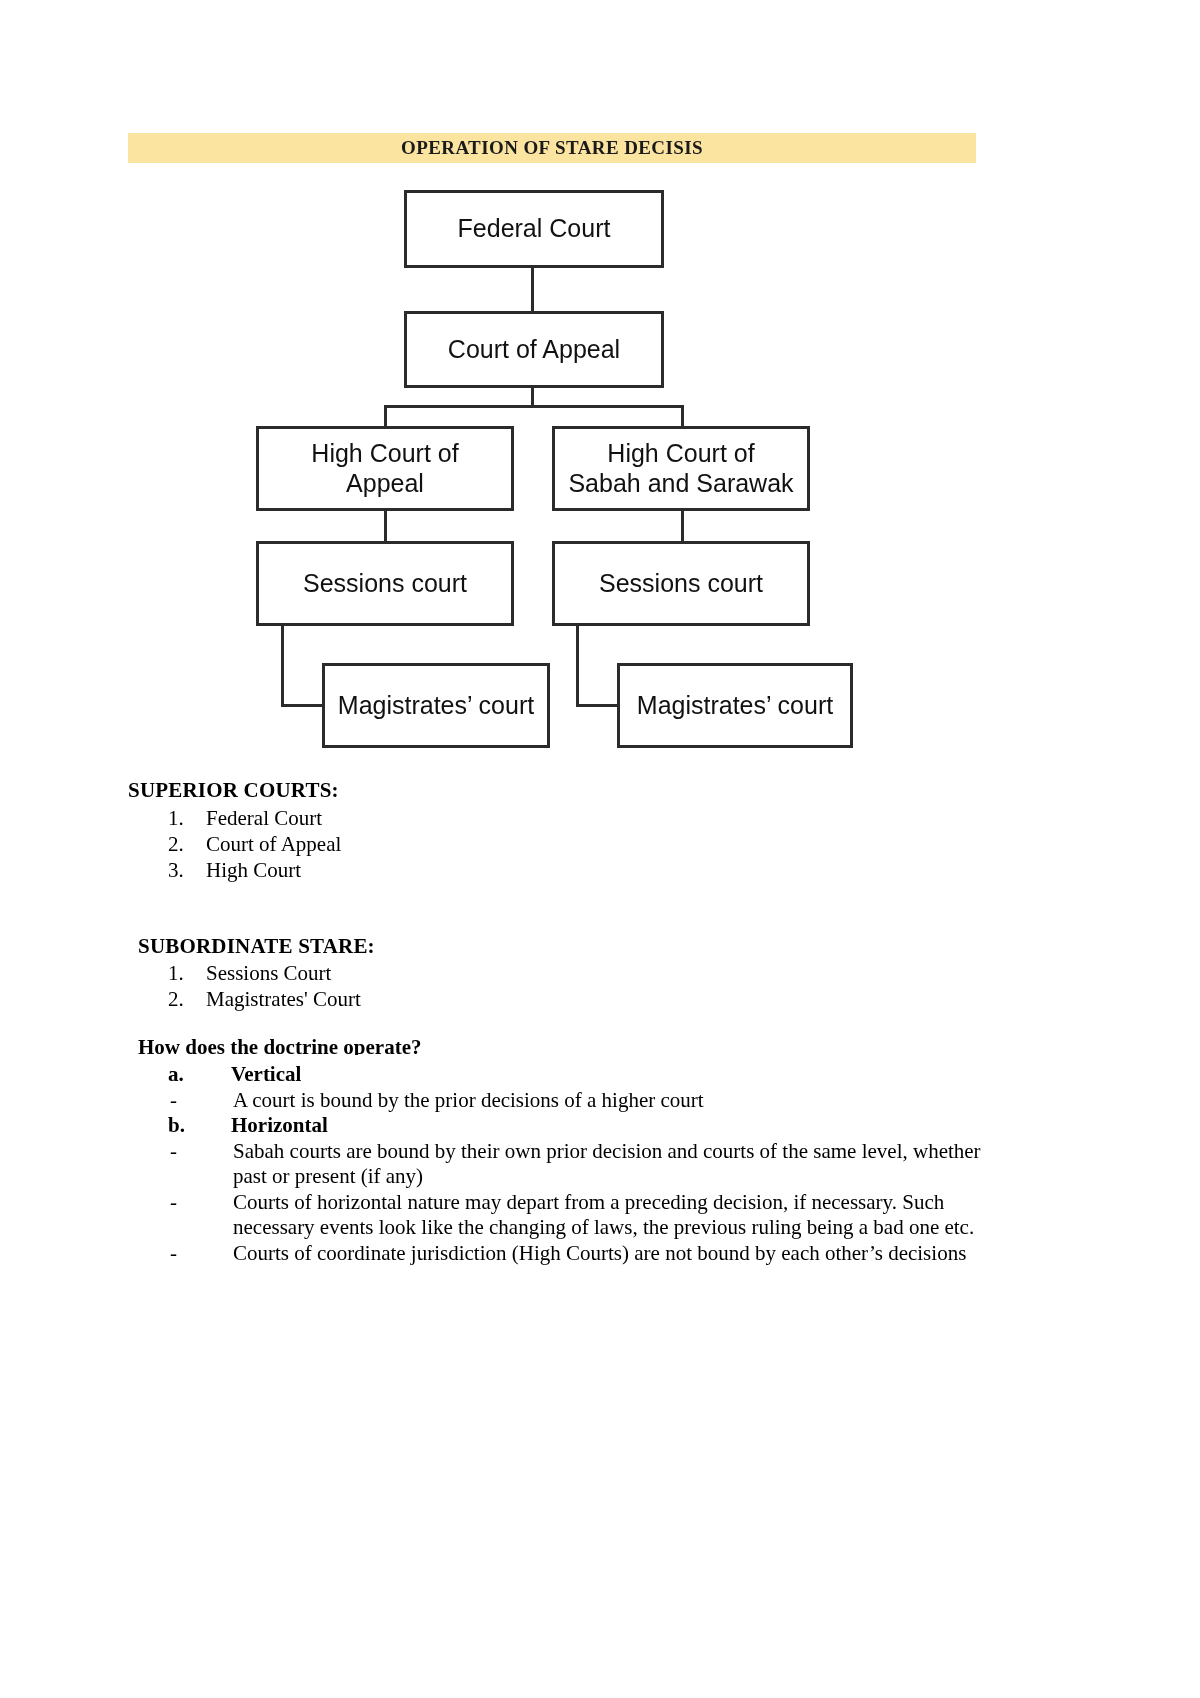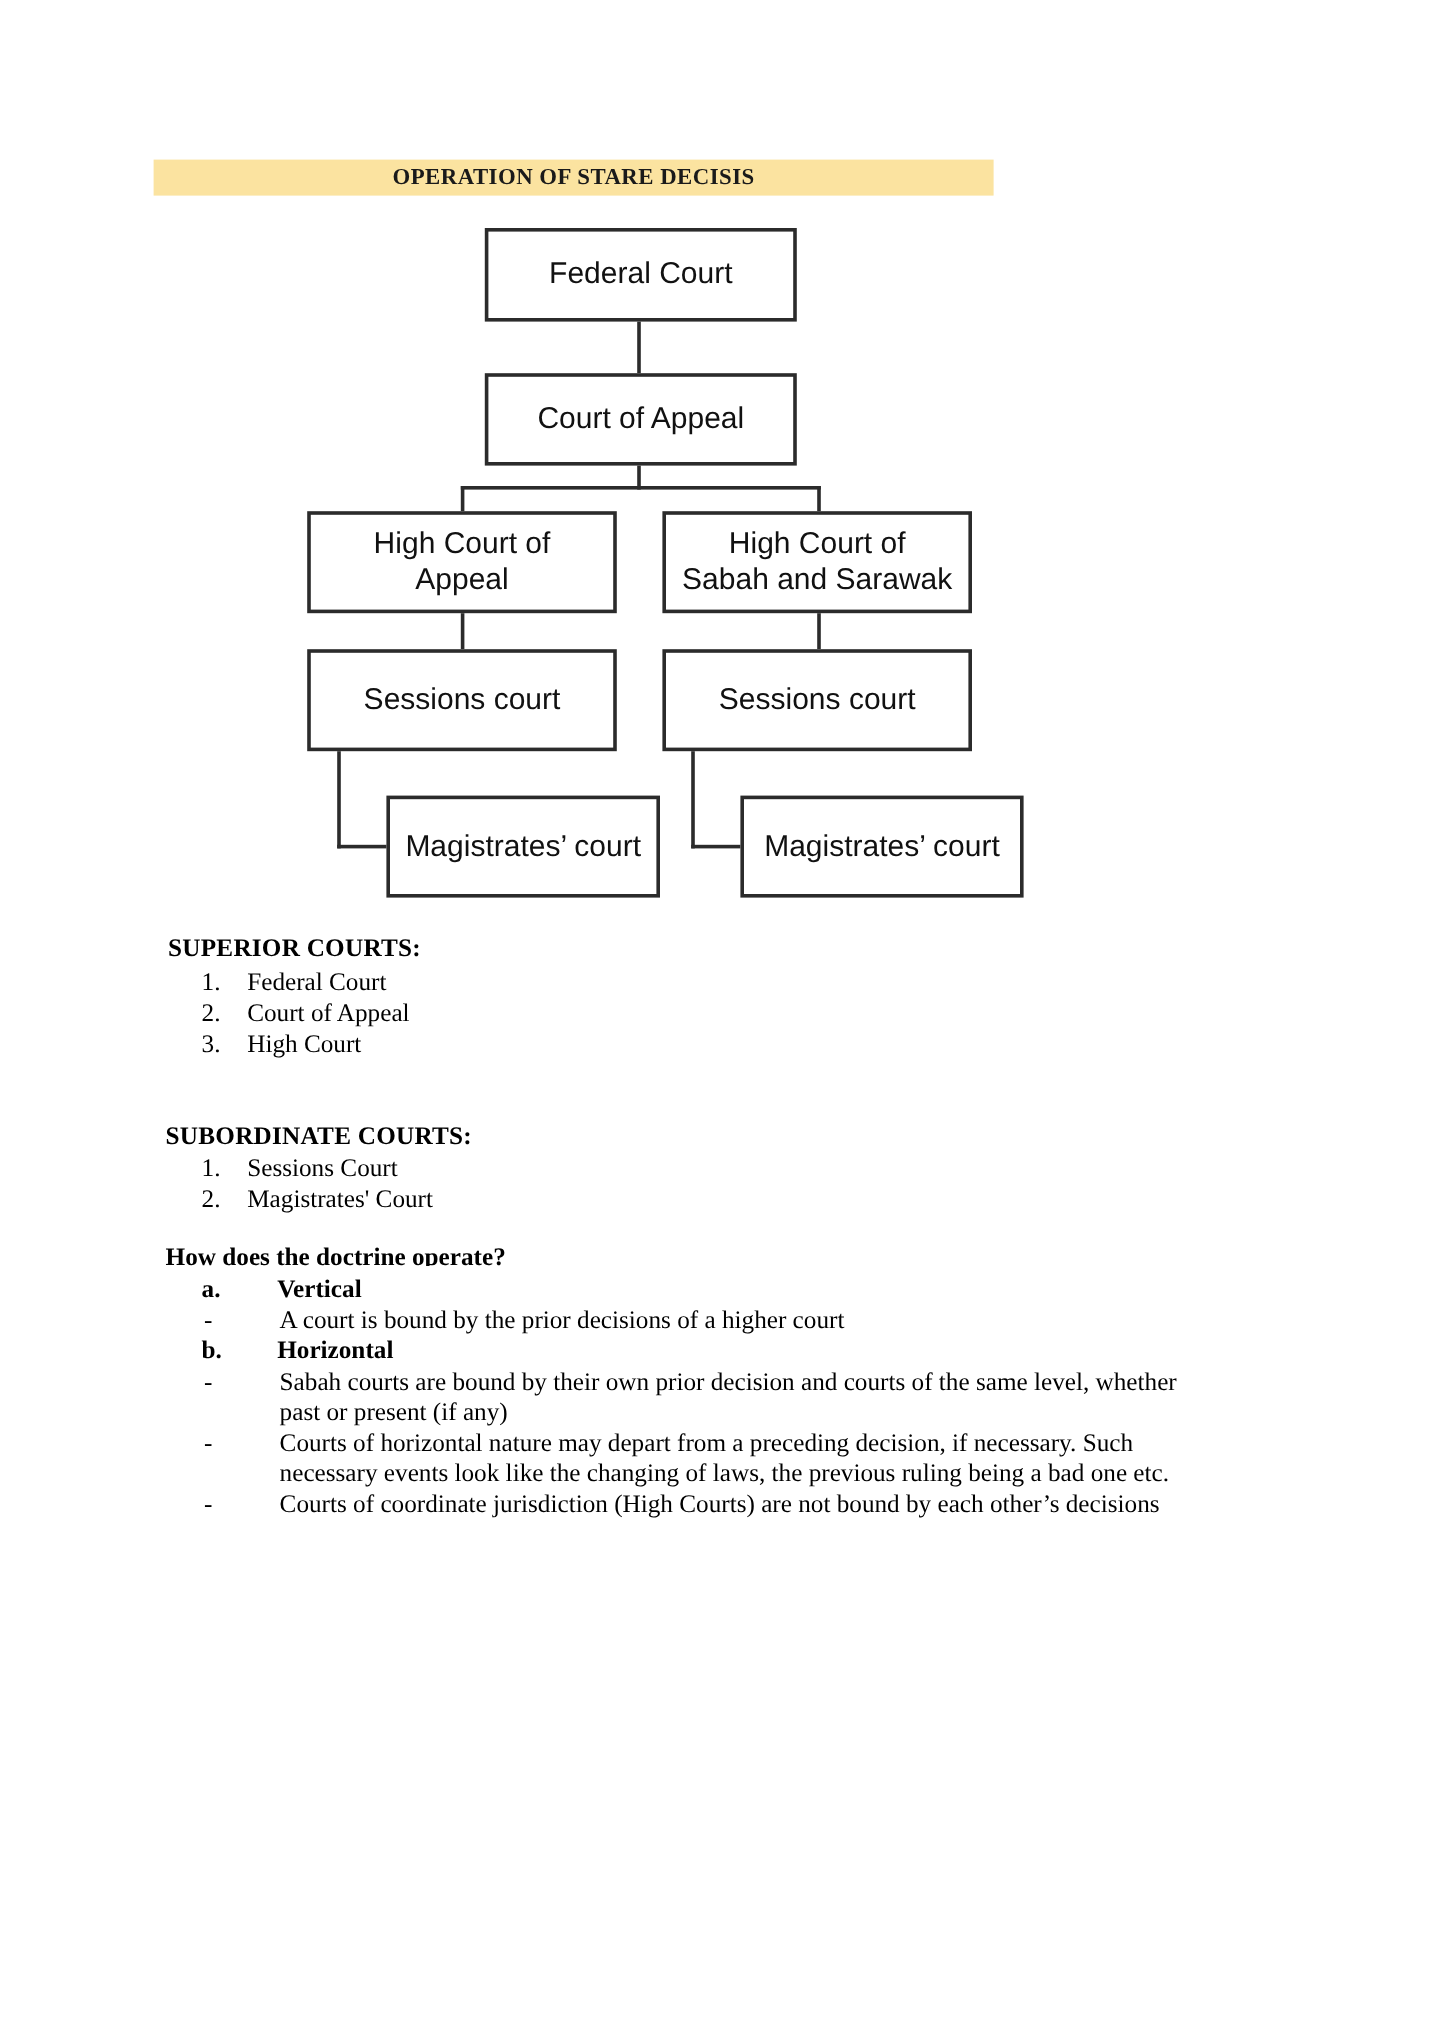--- a/index.html
+++ b/index.html
@@ -14,21 +14,21 @@
     font-family: "Liberation Serif", "DejaVu Serif", serif;
     color: #000000;
     overflow: hidden;
   }
 
   
   .title-banner {
     position: absolute;
     left: 128px;
     top: 133px;
-    width: 700px;
+    width: 848px;
     height: 30px;
     background: #fbe3a0;
     display: flex;
     align-items: center;
     justify-content: center;
   }
   .title-banner .title-text {
     font-family: "Liberation Serif", "DejaVu Serif", serif;
     font-weight: bold;
     font-size: 19px;
@@ -203,38 +203,38 @@
 
   <div class="node" style="left:194px; top:485px; width:228px; height:85px;">
     <span>Magistrates’ court</span>
   </div>
 
   <div class="node" style="left:489px; top:485px; width:236px; height:85px;">
     <span>Magistrates’ court</span>
   </div>
 </div>
 
-<div class="section-heading" style="left:140px; top:778px;">SUPERIOR COURTS:</div>
+<div class="section-heading" style="left:128px; top:778px;">SUPERIOR COURTS:</div>
 
 <div class="list-block" style="left:168px; top:805px; width:500px;">
   <div class="li">
     <span class="marker">1.</span>
     <span class="txt">Federal Court</span>
   </div>
   <div class="li">
     <span class="marker">2.</span>
     <span class="txt">Court of Appeal</span>
   </div>
   <div class="li">
     <span class="marker">3.</span>
     <span class="txt">High Court</span>
   </div>
 </div>
 
-<div class="section-heading" style="left:138px; top:934px;">SUBORDINATE COURTS:</div>
+<div class="section-heading" style="left:138px; top:934px;">SUBORDINATE STARE:</div>
 
 <div class="list-block" style="left:168px; top:960px; width:500px;">
   <div class="li">
     <span class="marker">1.</span>
     <span class="txt">Sessions Court</span>
   </div>
   <div class="li">
     <span class="marker">2.</span>
     <span class="txt">Magistrates' Court</span>
   </div>

